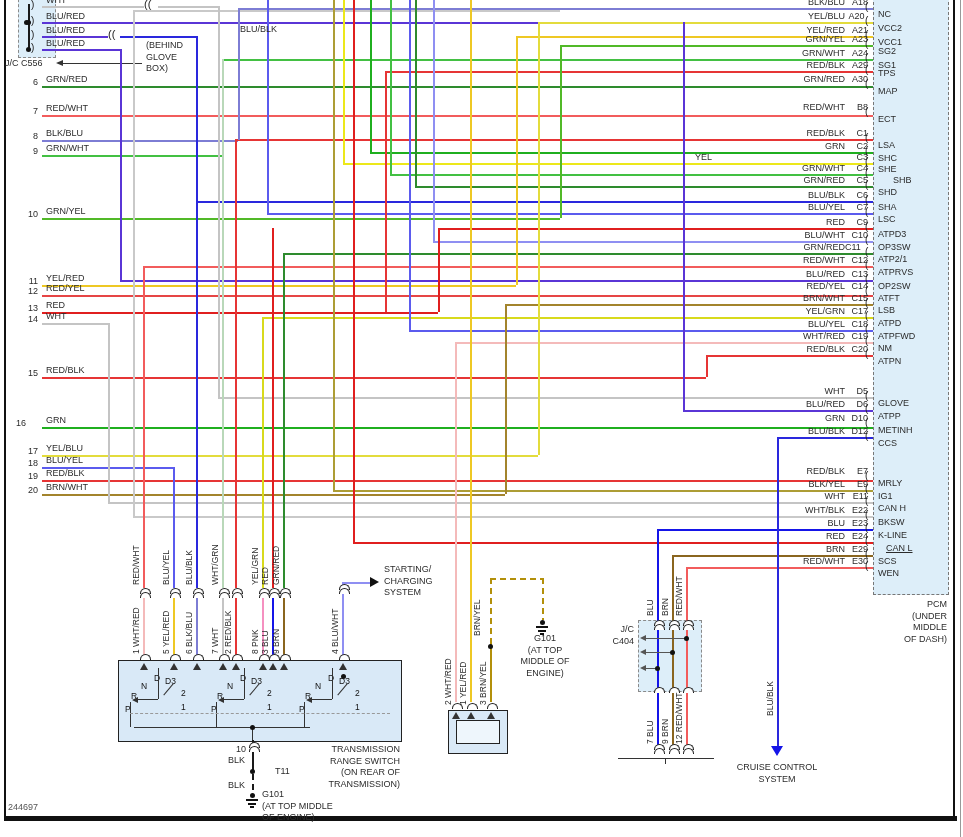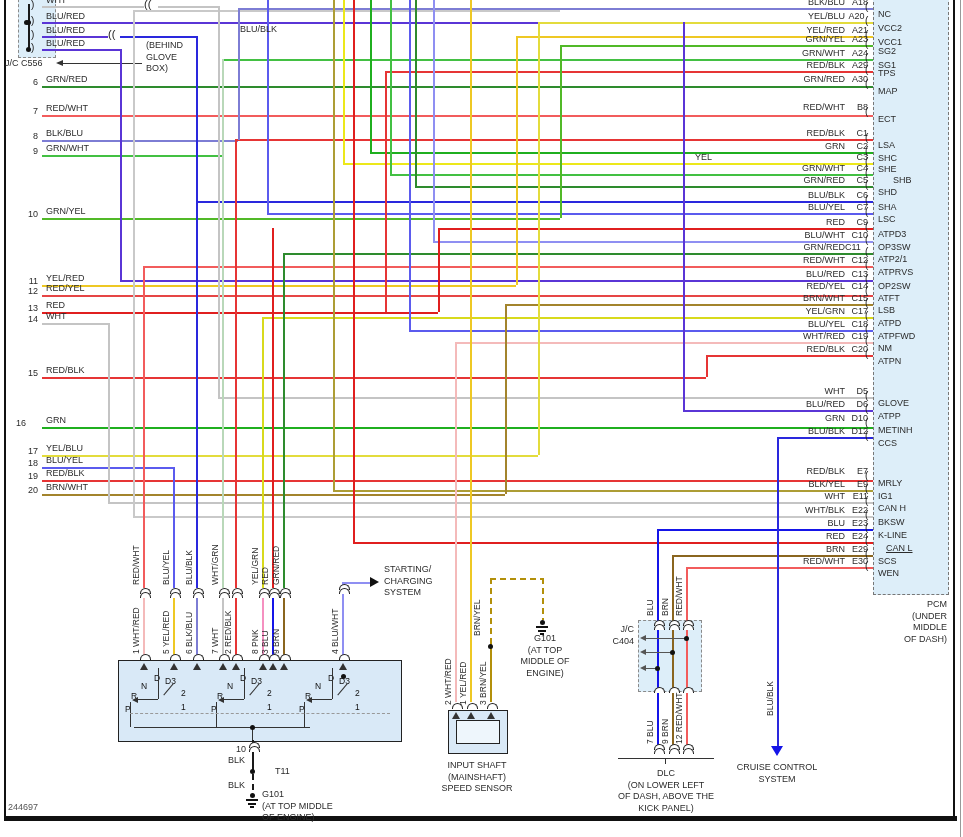--- a/index.html
+++ b/index.html
@@ -43,42 +43,37 @@
 
   <div class="dashbox" style="left:873px;top:-8px;width:74px;height:601px;border-color:#777;"></div>
   <div class="title rgt" style="left:877px;top:599px;width:70px;">
     <div>PCM</div>
       <div>(UNDER</div>
       <div>MIDDLE</div>
       <div>OF DASH)</div>
   </div>
 
   <div class="box" style="left:118px;top:660px;width:282px;height:80px;"></div>
+  <div class="title rgt" style="left:280px;top:744px;width:120px;">
+    <div>TRANSMISSION</div>
+      <div>RANGE SWITCH</div>
+      <div>(ON REAR OF</div>
+      <div>TRANSMISSION)</div>
+  </div>
 
   <div class="box" style="left:448px;top:710px;width:58px;height:42px;"></div>
   <div class="thin" style="left:456px;top:720px;width:42px;height:22px;background:#eef6fc;border:1px solid #222;"></div>
-  <div class="title ctr" style="left:427px;top:760px;width:100px;">
-    <div>INPUT SHAFT</div>
-      <div>(MAINSHAFT)</div>
-      <div>SPEED SENSOR</div>
-  </div>
 
   <div class="dashbox" style="left:638px;top:620px;width:62px;height:70px;"></div>
   <div class="title rgt" style="left:600px;top:624px;width:34px;">
     <div>J/C</div>
       <div>C404</div>
   </div>
   <div class="thin" style="left:618px;top:752px;width:96px;height:6px;border-bottom:1.2px solid #333;background:transparent;"></div>
   <div class="thin" style="left:665px;top:758px;width:1.2px;height:6px;"></div>
-  <div class="title ctr" style="left:596px;top:768px;width:140px;">
-    <div>DLC</div>
-      <div>(ON LOWER LEFT</div>
-      <div>OF DASH, ABOVE THE</div>
-      <div>KICK PANEL)</div>
-  </div>
 
   <div class="title ctr" style="left:717px;top:762px;width:120px;">
     <div>CRUISE CONTROL</div>
       <div>SYSTEM</div>
   </div>
   <div class="ah" style="left:771px;top:746px;border-left:6px solid transparent;border-right:6px solid transparent;border-top:10px solid #1515e8;"></div>
 
   <div class="title" style="left:384px;top:564px;">
     <div>STARTING/</div>
       <div>CHARGING</div>

